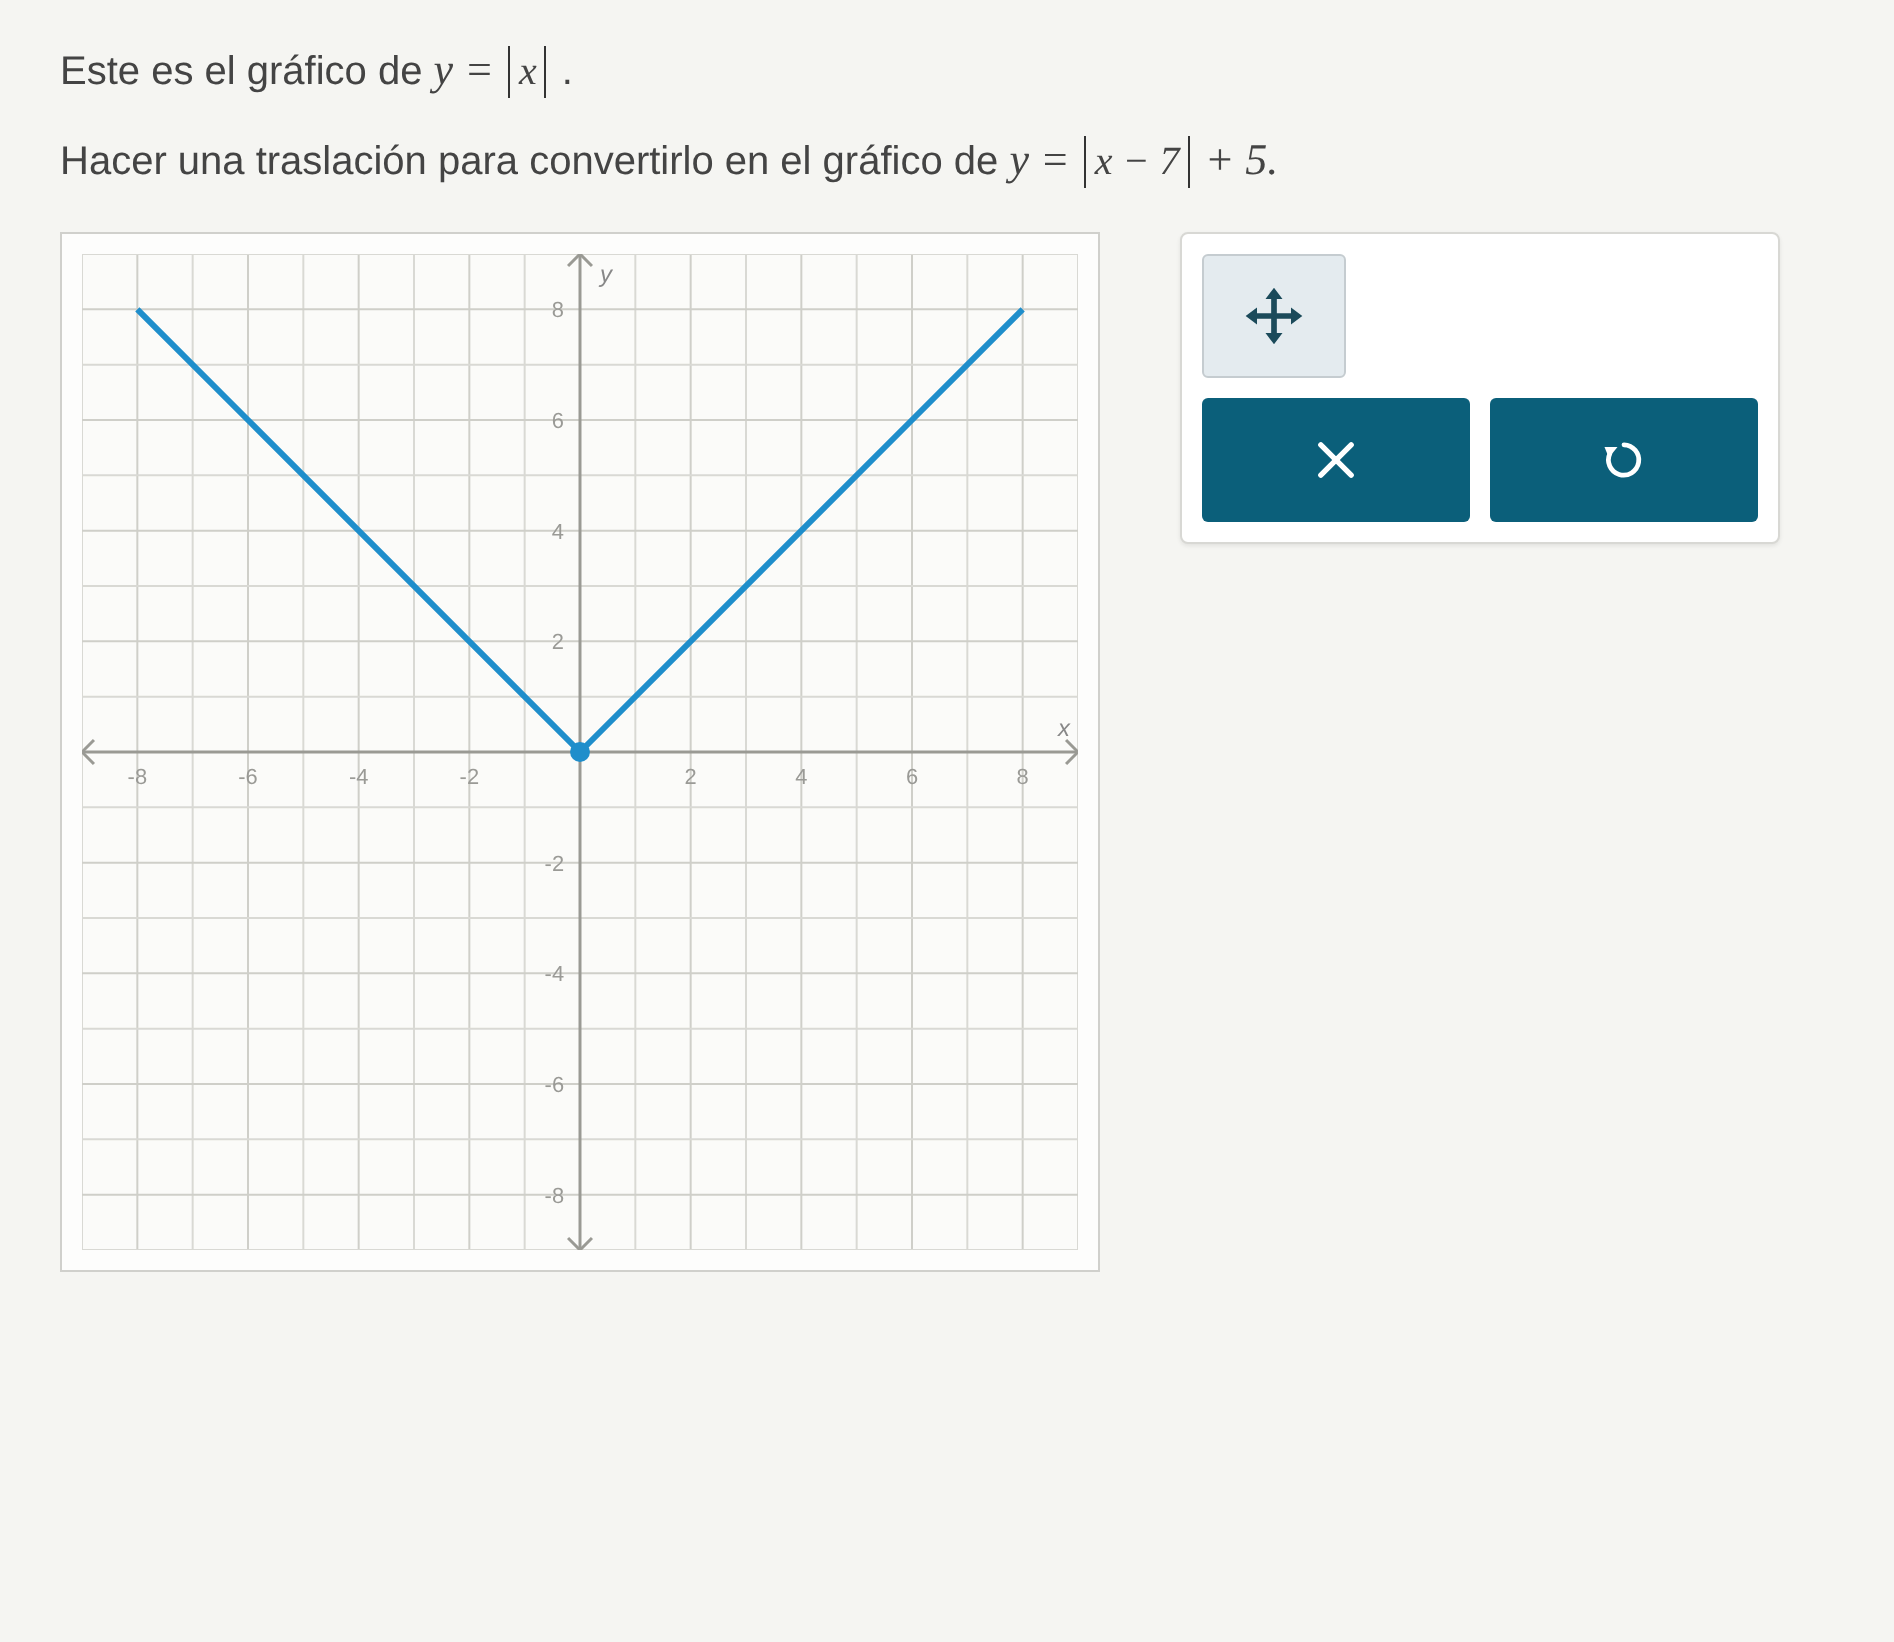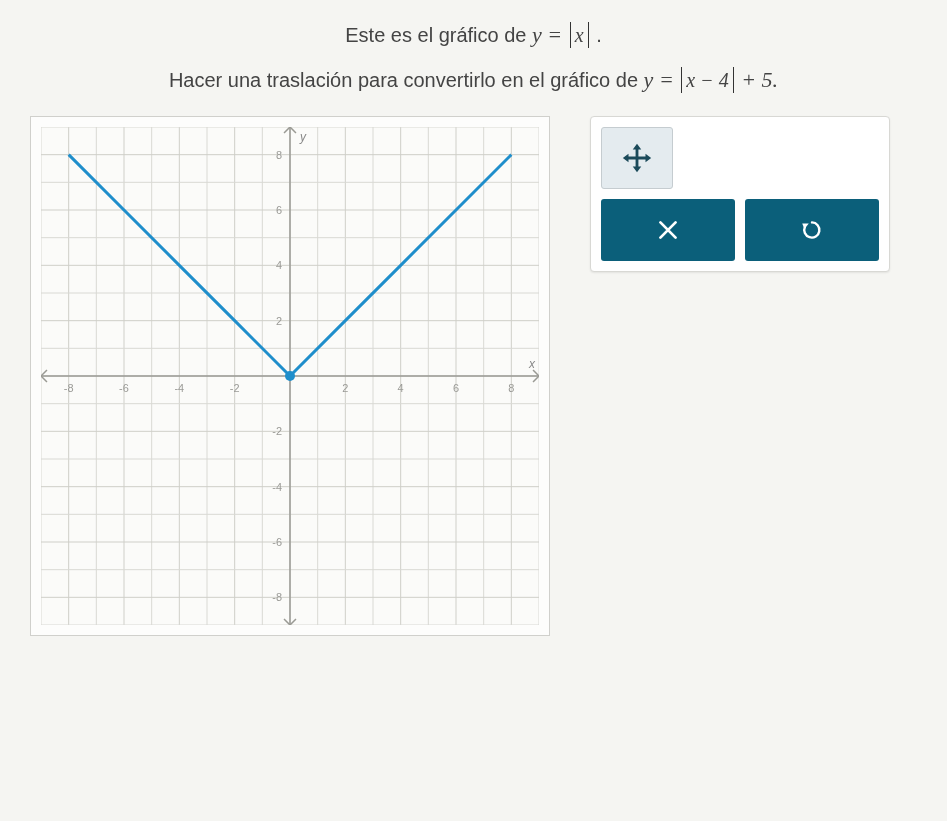--- a/index.html
+++ b/index.html
@@ -8,21 +8,20 @@
       background: #f5f5f2;
       padding: 20px 30px;
       color: #333;
       width: 947px;
     }
     .problem-text {
       font-size: 20px;
       color: #444;
       margin-bottom: 14px;
       line-height: 1.4;
-      text-align: center;
     }
     .problem-text .math {
       font-family: 'Times New Roman', serif;
       font-style: italic;
       font-size: 22px;
     }
     .abs-bar {
       display: inline-block;
       border-left: 1.5px solid #333;
       border-right: 1.5px solid #333;
@@ -113,21 +112,21 @@
   <span class="math">y</span>
   <span class="math"> = </span>
   <span class="abs-bar">x</span>
   <span> .</span>
 </div>
 
 <div class="problem-text">
   <span>Hacer una traslación para convertirlo en el gráfico de </span>
   <span class="math">y</span>
   <span class="math"> = </span>
-  <span class="abs-bar">x − 4</span>
+  <span class="abs-bar">x − 7</span>
   <span class="math"> + 5.</span>
 </div>
 
 <div class="content-row">
 
   <div class="graph-panel">
     <svg class="graph-svg" viewBox="0 0 500 500">
 
       <g>
         <rect x="0" y="0" width="500" height="500" fill="#fbfbf9"></rect>

